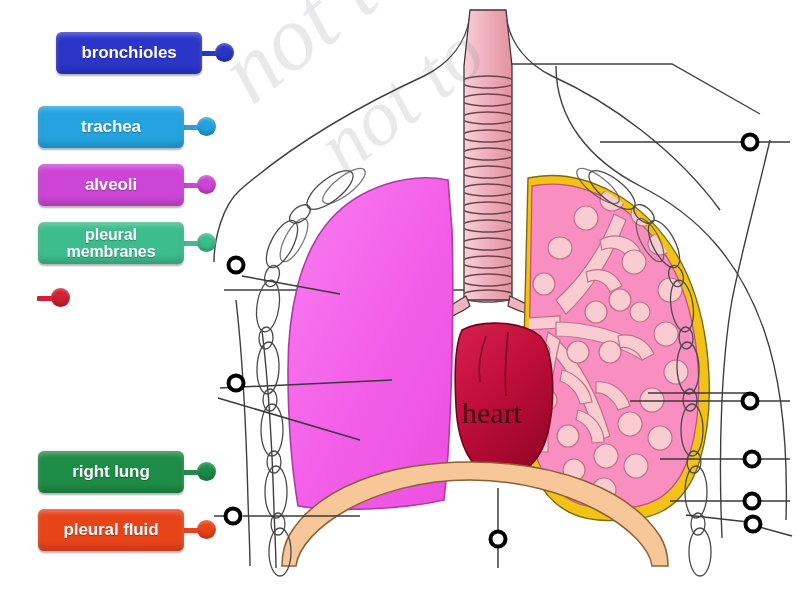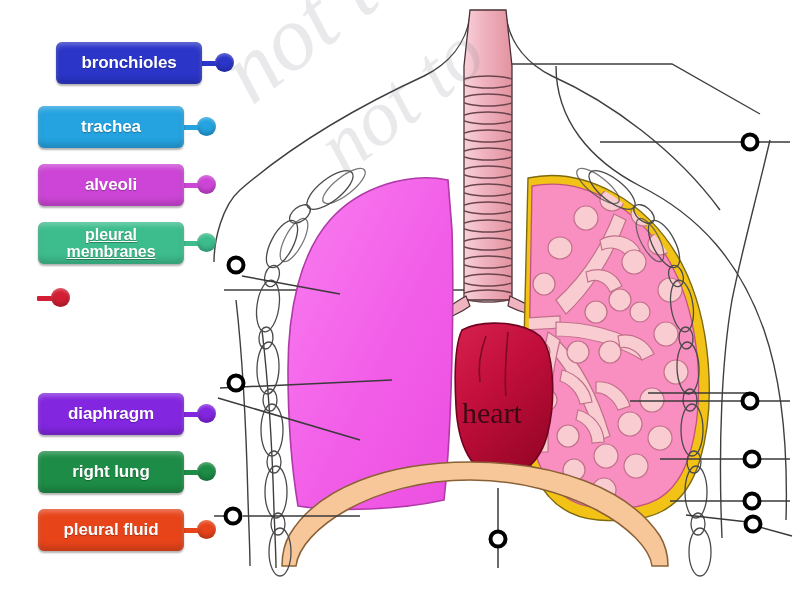--- a/index.html
+++ b/index.html
@@ -55,21 +55,21 @@
     font-weight: bold;
     font-size: 17px;
     line-height: 18px;
     letter-spacing: -0.1px;
     box-shadow: 0 2px 2px rgba(0,0,0,0.30),
                 inset 0 -4px 6px rgba(0,0,0,0.18),
                 inset 0 3px 5px rgba(255,255,255,0.30);
     text-shadow: 0 1px 1px rgba(0,0,0,0.30);
     z-index: 2;
   }
-  .label-chip.two-line { font-size: 16px; line-height: 17px; text-decoration: underline; }
+  .label-chip.two-line { font-size: 16px; line-height: 17px; }
   .chip-connector {
     position: relative;
     width: 32px;
     height: 6px;
     margin-left: -1px;
     z-index: 1;
   }
   .chip-connector .stem {
     position: absolute;
     left: 0; top: 1px;
@@ -367,21 +367,21 @@
         <circle cx="752" cy="501" r="7.5" fill="#ffffff" stroke="#000000" stroke-width="4"></circle>
         <circle cx="233" cy="516" r="7.5" fill="#ffffff" stroke="#000000" stroke-width="4"></circle>
         <circle cx="753" cy="524" r="7.5" fill="#ffffff" stroke="#000000" stroke-width="4"></circle>
         <circle cx="498" cy="539" r="7.5" fill="#ffffff" stroke="#000000" stroke-width="4"></circle>
       </g>
     </svg>
   </div>
 
   <div id="label-column">
 
-    <div class="label-row" style="top:40px;padding-left:18px;">
+    <div class="label-row" style="top:30px;padding-left:18px;">
       <div class="label-chip" style="background:#2b35c8;">
         <span>bronchioles</span>
       </div>
       <div class="chip-connector">
         <div class="stem" style="background:#2b35c8;"></div>
         <div class="knob" style="background:#2b35c8;"></div>
       </div>
     </div>
 
     <div class="label-row" style="top:104px;">
@@ -415,29 +415,20 @@
     </div>
 
     <div class="label-row" style="top:275px;">
       <div class="chip-connector">
         <div class="stem" style="background:#d31f33;"></div>
         <div class="knob" style="background:#d31f33;"></div>
       </div>
     </div>
 
 
-    <div class="label-row" style="top:391px;">
-      <div class="label-chip" style="background:#8226e0;">
-        <span>diaphragm</span>
-      </div>
-      <div class="chip-connector">
-        <div class="stem" style="background:#8226e0;"></div>
-        <div class="knob" style="background:#8226e0;"></div>
-      </div>
-    </div>
 
     <div class="label-row" style="top:507px;">
       <div class="label-chip" style="background:#e8441a;">
         <span>pleural fluid</span>
       </div>
       <div class="chip-connector">
         <div class="stem" style="background:#e8441a;"></div>
         <div class="knob" style="background:#e8441a;"></div>
       </div>
     </div>

